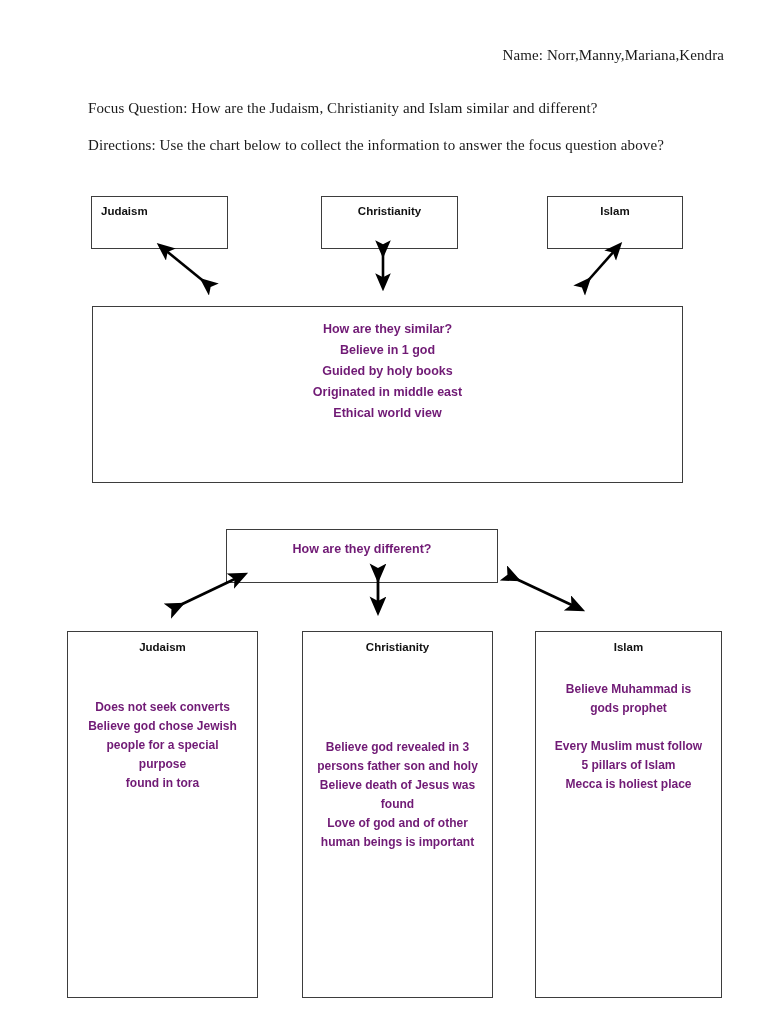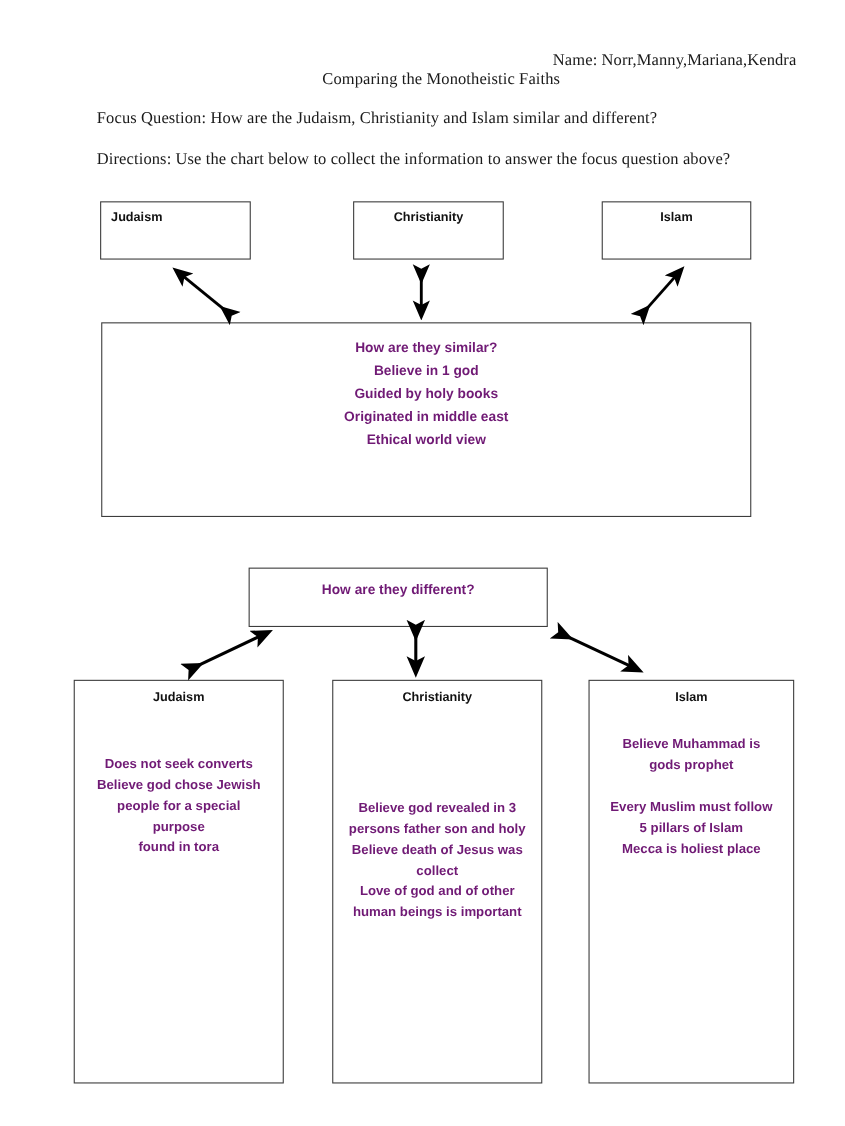--- a/index.html
+++ b/index.html
@@ -36,20 +36,21 @@
   #doc-title   { left: 293px; top: 64px; }
   #focus-line  { left: 88px;  top: 100px; }
   #dir-line    { left: 88px;  top: 137px; }
 
   
   .box {
     position: absolute;
     box-sizing: border-box;
     border: 1.5px solid #3d3d3d;
     background: #ffffff;
+    margin-top: 13px;
   }
 
   .box-title {
     font-family: "Liberation Sans", sans-serif;
     font-size: 11.5px;
     font-weight: bold;
     color: #111111;
     text-align: center;
     padding-top: 7px;
     line-height: 14px;
@@ -120,21 +121,20 @@
     pointer-events: none;
   }
 </style>
 </head>
 <body>
 
 <div class="page">
 
   <div class="serif" id="name-line">Name: Norr,Manny,Mariana,Kendra</div>
 
-  <div class="serif" id="doc-title">Comparing the Monotheistic Faiths</div>
 
   <div class="serif" id="focus-line">Focus Question: How are the Judaism, Christianity and Islam similar and different?</div>
 
   <div class="serif" id="dir-line">Directions: Use the chart below to collect the information to answer the focus question above?</div>
 
   <div class="box" id="box-judaism-top">
     <div class="box-title left-aligned">Judaism</div>
   </div>
 
   <div class="box" id="box-christianity-top">
@@ -171,21 +171,21 @@
       <span class="ln">found in tora</span>
     </div>
   </div>
 
   <div class="box" id="box-christianity-bottom">
     <div class="box-title">Christianity</div>
     <div class="box-body">
       <span class="ln">Believe god revealed in 3</span>
       <span class="ln">persons father son and holy</span>
       <span class="ln">Believe death of Jesus was</span>
-      <span class="ln">collect</span>
+      <span class="ln">found</span>
       <span class="ln">Love of god and of other</span>
       <span class="ln">human beings is important</span>
     </div>
   </div>
 
   <div class="box" id="box-islam-bottom">
     <div class="box-title">Islam</div>
     <div class="box-body">
       <span class="ln">Believe Muhammad is</span>
       <span class="ln">gods prophet</span>

